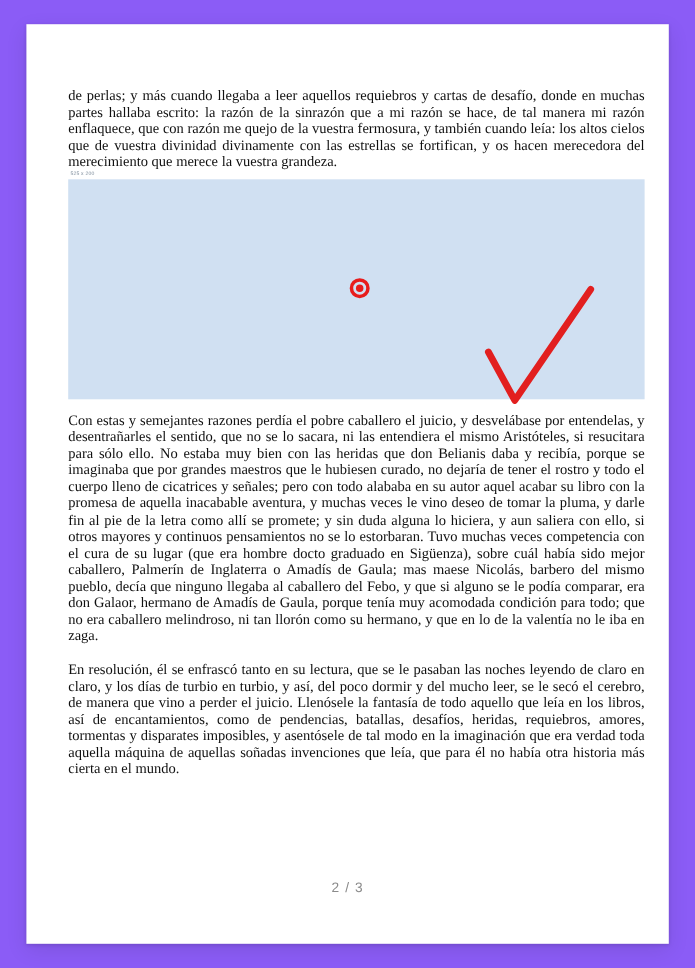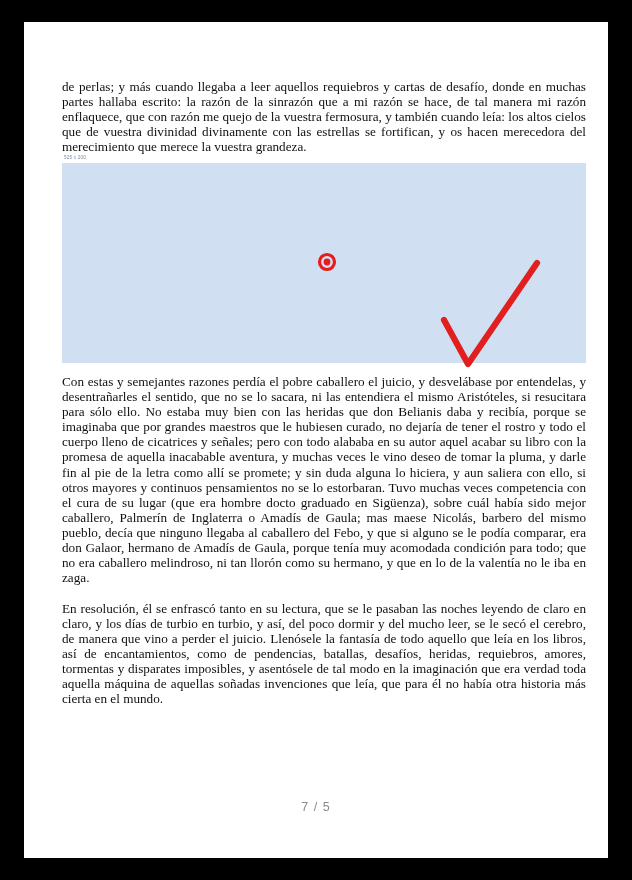--- a/index.html
+++ b/index.html
@@ -10,21 +10,21 @@
     width: 632px;
     height: 880px;
     background: #f7f7f7;
     font-family: "Liberation Sans", sans-serif;
     overflow: hidden;
   }
 
   #viewer {
     position: absolute;
     inset: 0;
-    background: #000000;
+    background: #8b5cf6;
     display: flex;
     flex-direction: column;
     align-items: center;
   }
 
   #page-shell {
     position: absolute;
     left: 24px;
     top: 22px;
     width: 584px;
@@ -133,17 +133,17 @@
 
       <p class="para">Con estas y semejantes razones perdía el pobre caballero el juicio, y desvelábase por enten­delas, y desentrañarles el sentido, que no se lo sacara, ni las entendiera el mismo Aristóte­les, si resucitara para sólo ello. No estaba muy bien con las heridas que don Belianis daba y recibía, porque se imaginaba que por grandes maestros que le hubiesen curado, no dejaría de tener el rostro y todo el cuerpo lleno de cicatrices y señales; pero con todo alababa en su autor aquel acabar su libro con la promesa de aquella inacabable aventura, y muchas veces le vino deseo de tomar la pluma, y darle fin al pie de la letra como allí se promete; y sin duda alguna lo hiciera, y aun saliera con ello, si otros mayores y continuos pensamien­tos no se lo estorbaran. Tuvo muchas veces competencia con el cura de su lugar (que era hombre docto graduado en Sigüenza), sobre cuál había sido mejor caballero, Palmerín de Inglaterra o Amadís de Gaula; mas maese Nicolás, barbero del mismo pueblo, decía que ninguno llegaba al caballero del Febo, y que si alguno se le podía comparar, era don Galaor, hermano de Amadís de Gaula, porque tenía muy acomodada condición para todo; que no era caballero melindroso, ni tan llorón como su hermano, y que en lo de la valentía no le iba en zaga.</p>
 
       <div class="spacer-para"></div>
 
       <p class="para">En resolución, él se enfrascó tanto en su lectura, que se le pasaban las noches leyendo de claro en claro, y los días de turbio en turbio, y así, del poco dormir y del mucho leer, se le secó el cerebro, de manera que vino a perder el juicio. Llenósele la fantasía de todo aque­llo que leía en los libros, así de encantamientos, como de pendencias, batallas, desafíos, heridas, requiebros, amores, tormentas y disparates imposibles, y asentósele de tal modo en la imaginación que era verdad toda aquella máquina de aquellas soñadas invenciones que leía, que para él no había otra historia más cierta en el mundo.</p>
 
     </div>
 
     <div id="page-footer">
-      <span>7 / 5</span>
+      <span>2 / 3</span>
     </div>
 
   </div>
 </div>
 
 </body></html>

